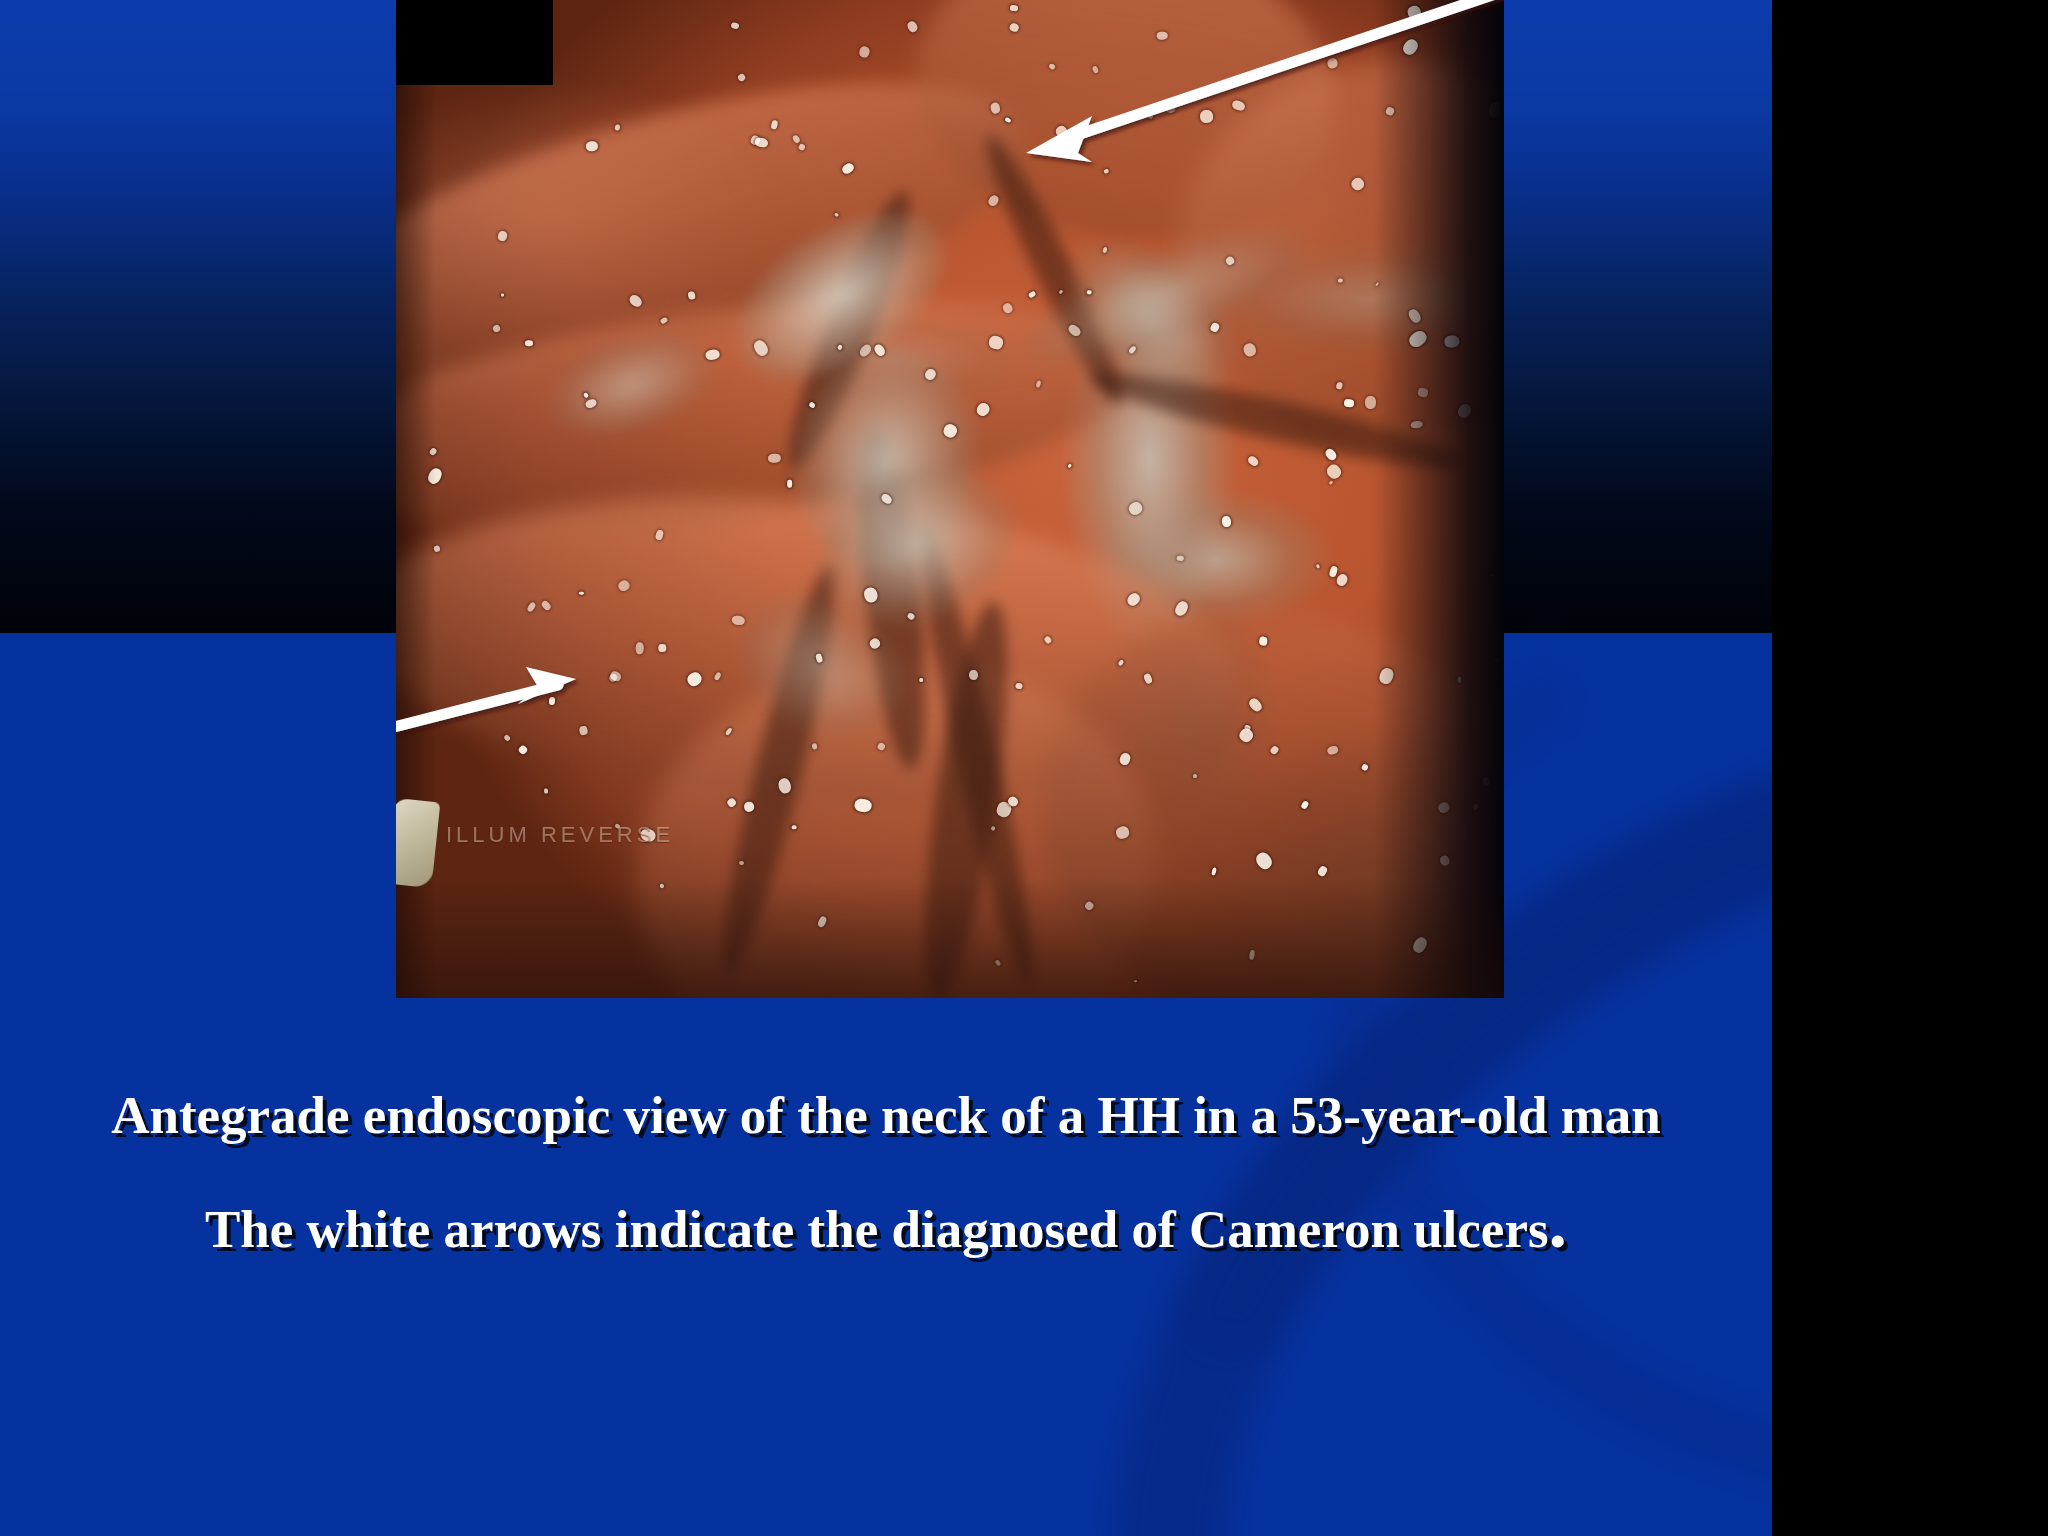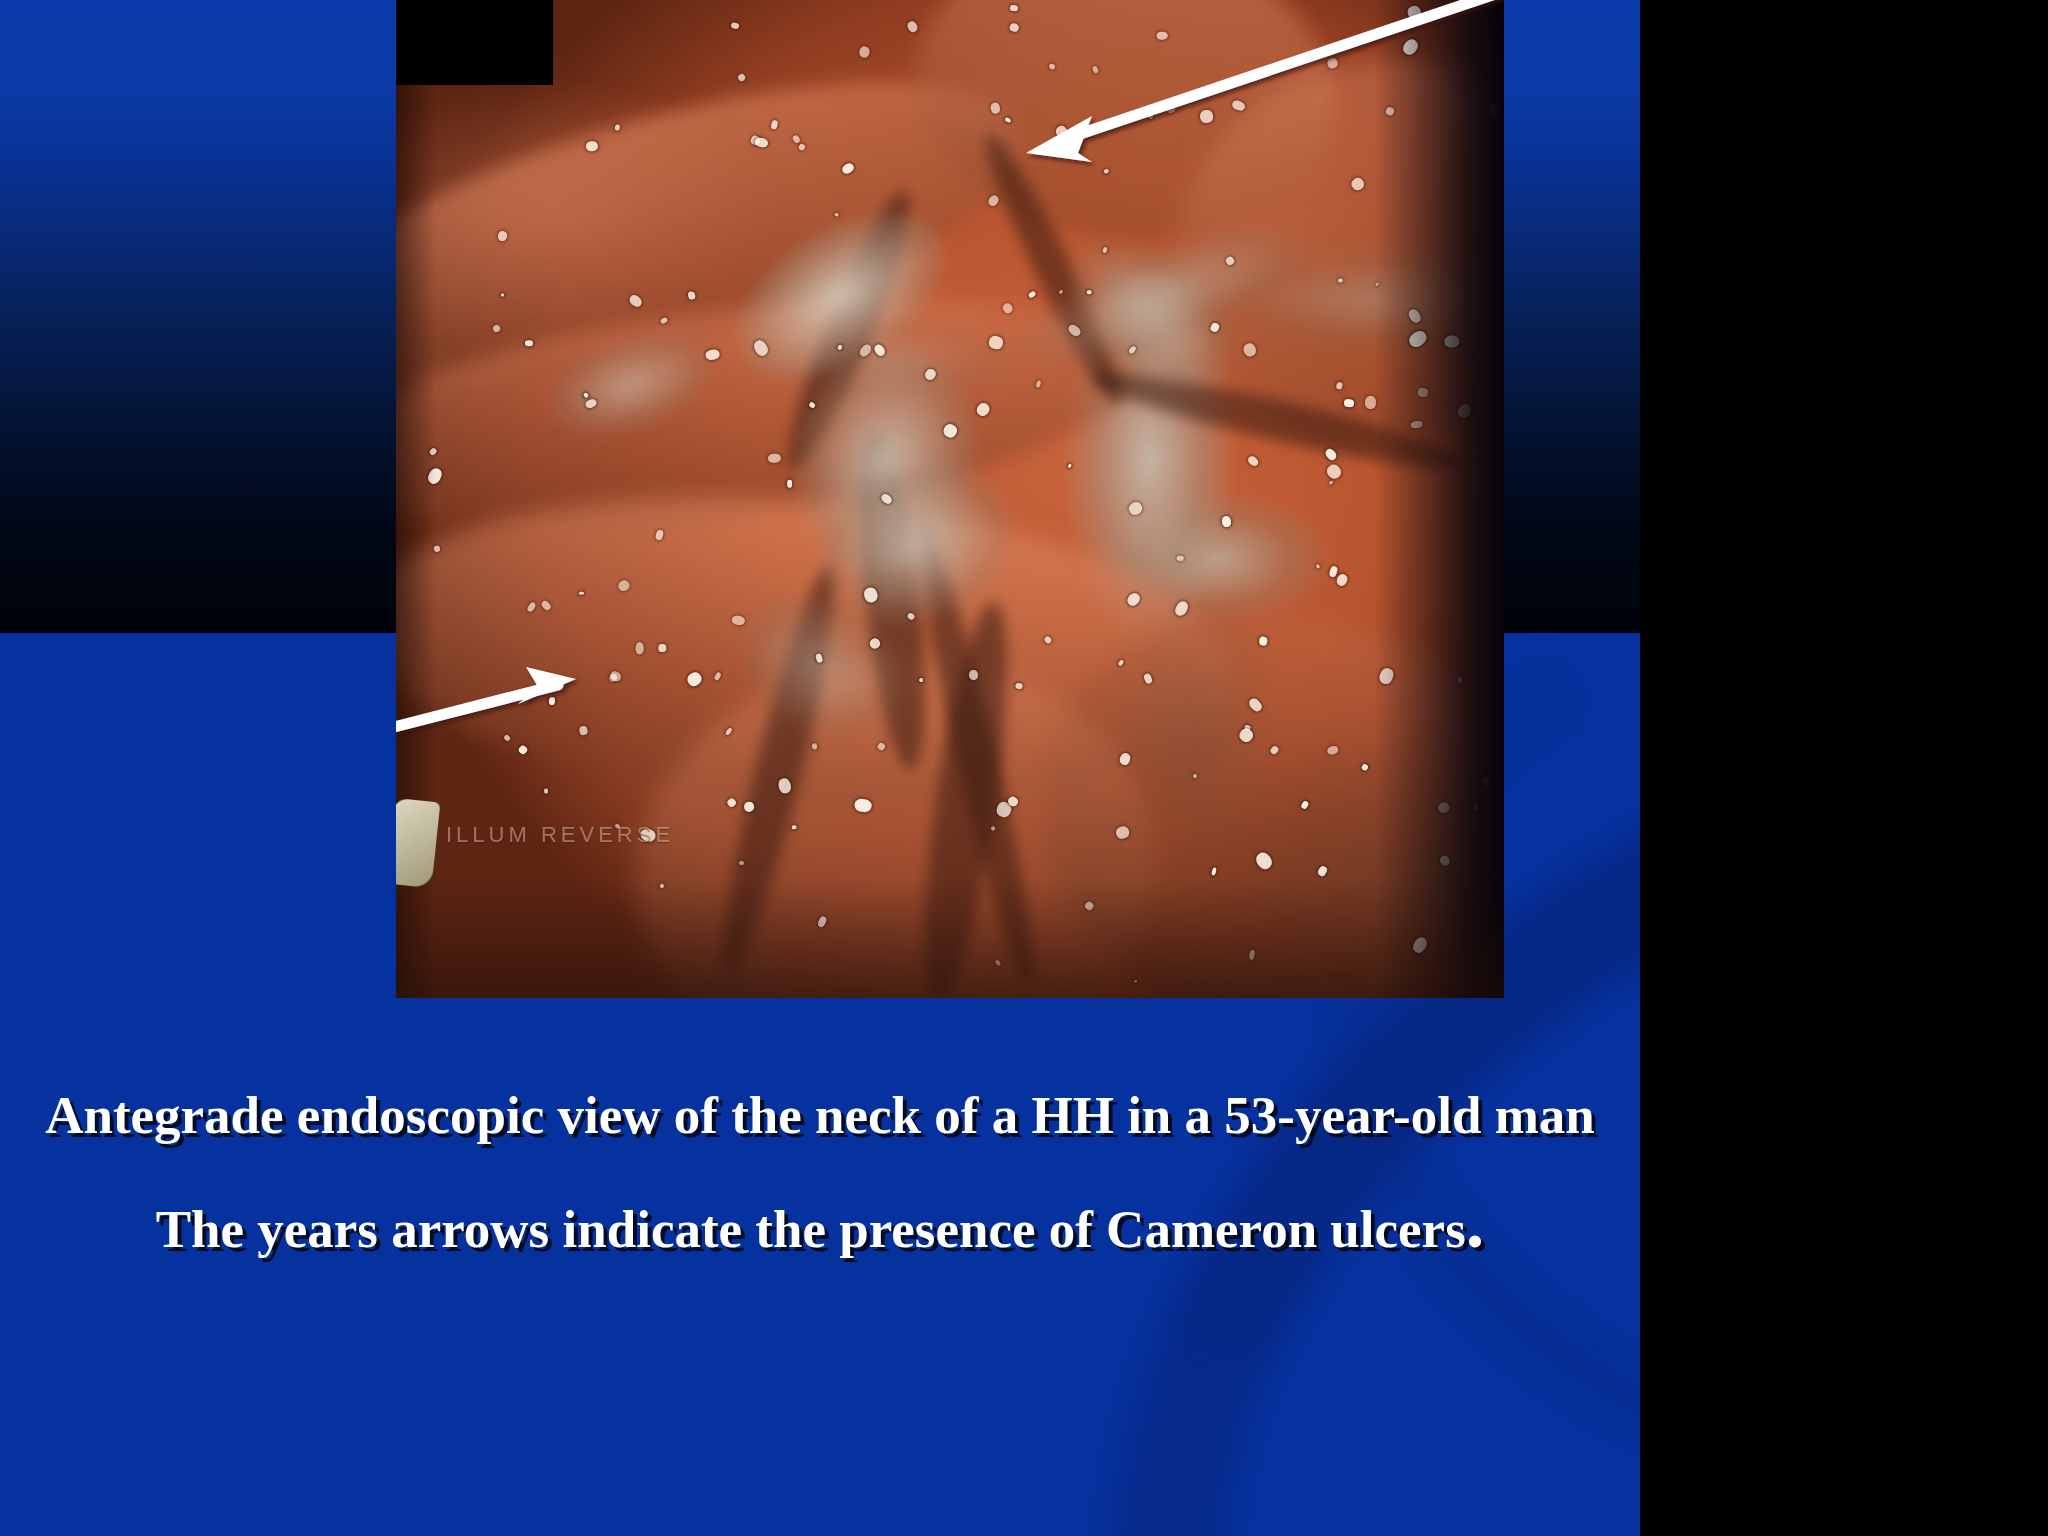--- a/index.html
+++ b/index.html
@@ -1,18 +1,18 @@
 <!DOCTYPE html>
 <html><head>
 <meta charset="utf-8">
 <style>
   html,body{margin:0;padding:0;background:#000;}
   #slide{
     position:relative;
-    width:1640px;height:1536px;
+    width:1772px;height:1536px;
     overflow:hidden;
     font-family:"Liberation Serif", serif;
     background:#6d28d9;
   }
   
   .bg-base{position:absolute;inset:0;background:#0632a0;}
   .bg-top-gradient{
     position:absolute;left:0;top:0;width:2048px;height:633px;
     background:linear-gradient(to bottom,
        #0b3cab 0%, #0b3aa6 14%, #093090 28%, #07235f 47%,
@@ -378,17 +378,17 @@
         <line x1="8" y1="72" x2="172" y2="30" stroke="#ffffff" stroke-width="11" stroke-linecap="round"></line>
         <polygon points="190,24 140,12 152,32 132,49" fill="#ffffff"></polygon>
       </g>
     </svg>
   </div>
 
   <div class="caption">
     <span>Antegrade endoscopic view of the neck of a HH in a 53-year-old man</span>
     <br>
     <span class="para2">
-      <span>The years arrows indicate the presence of Cameron ulcers</span><span class="bigdot">.</span>
+      <span>The white arrows indicate the diagnosed of Cameron ulcers</span><span class="bigdot">.</span>
     </span>
   </div>
 
 </div>
 
 </body></html>

